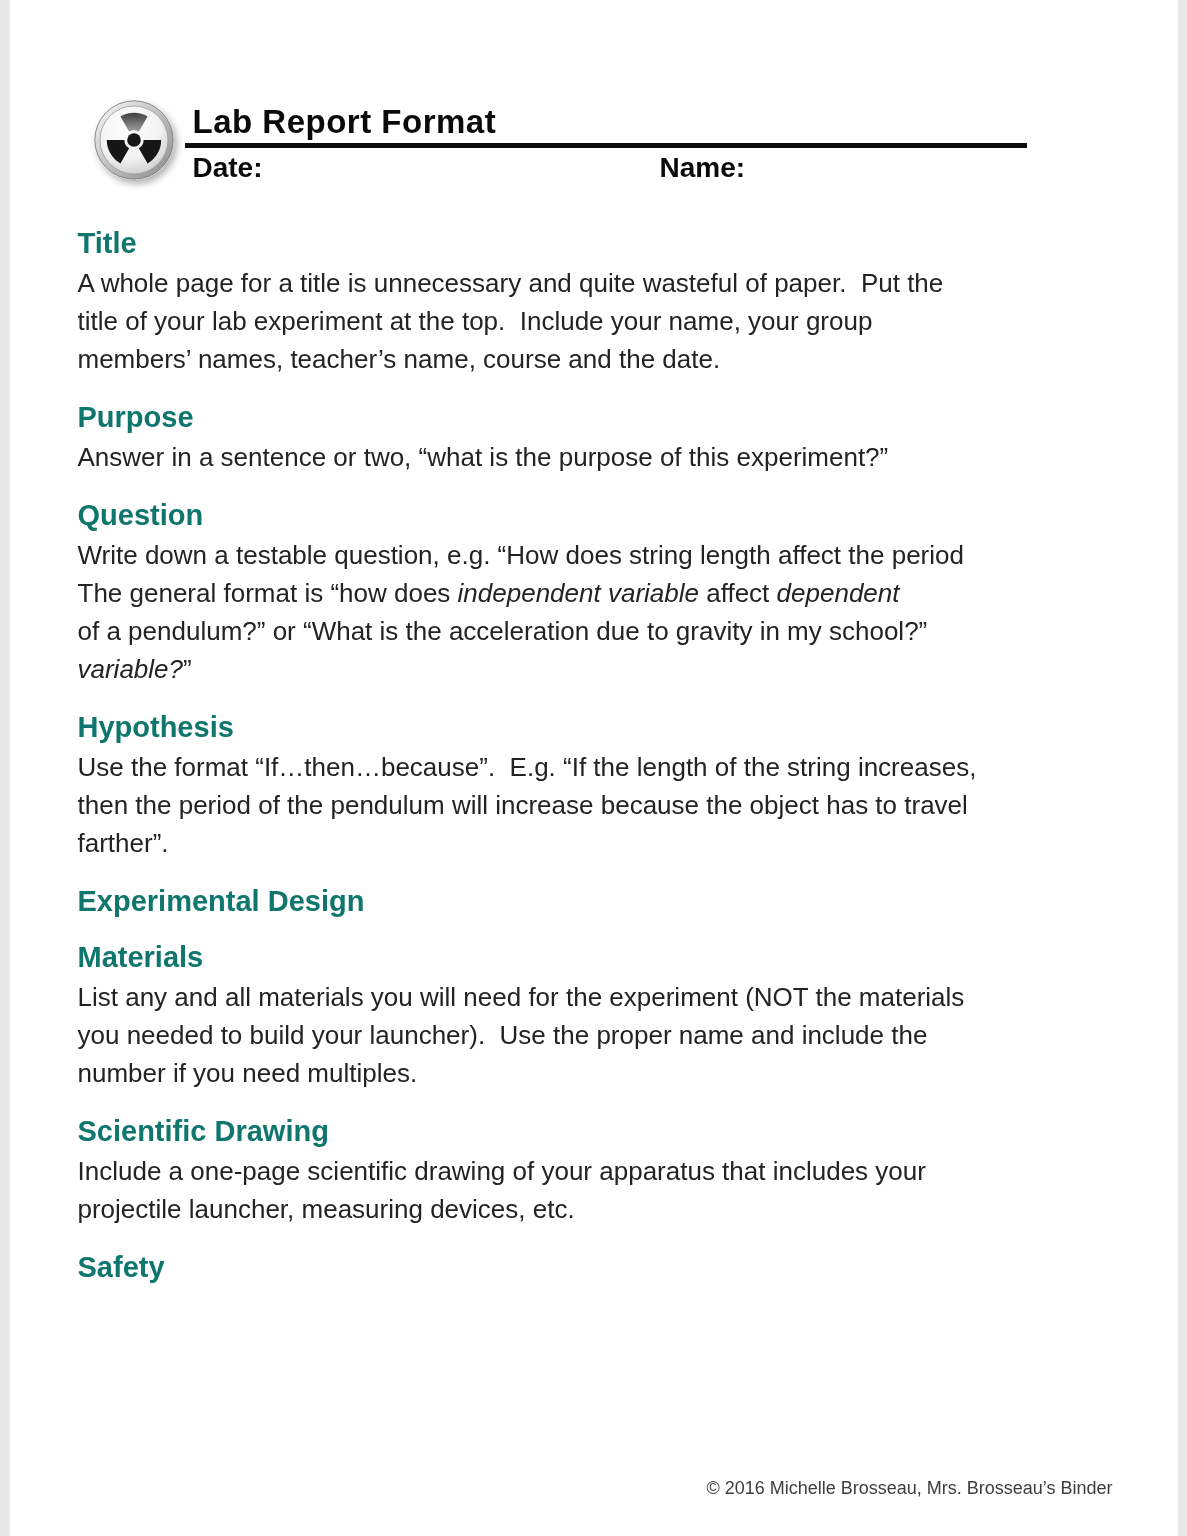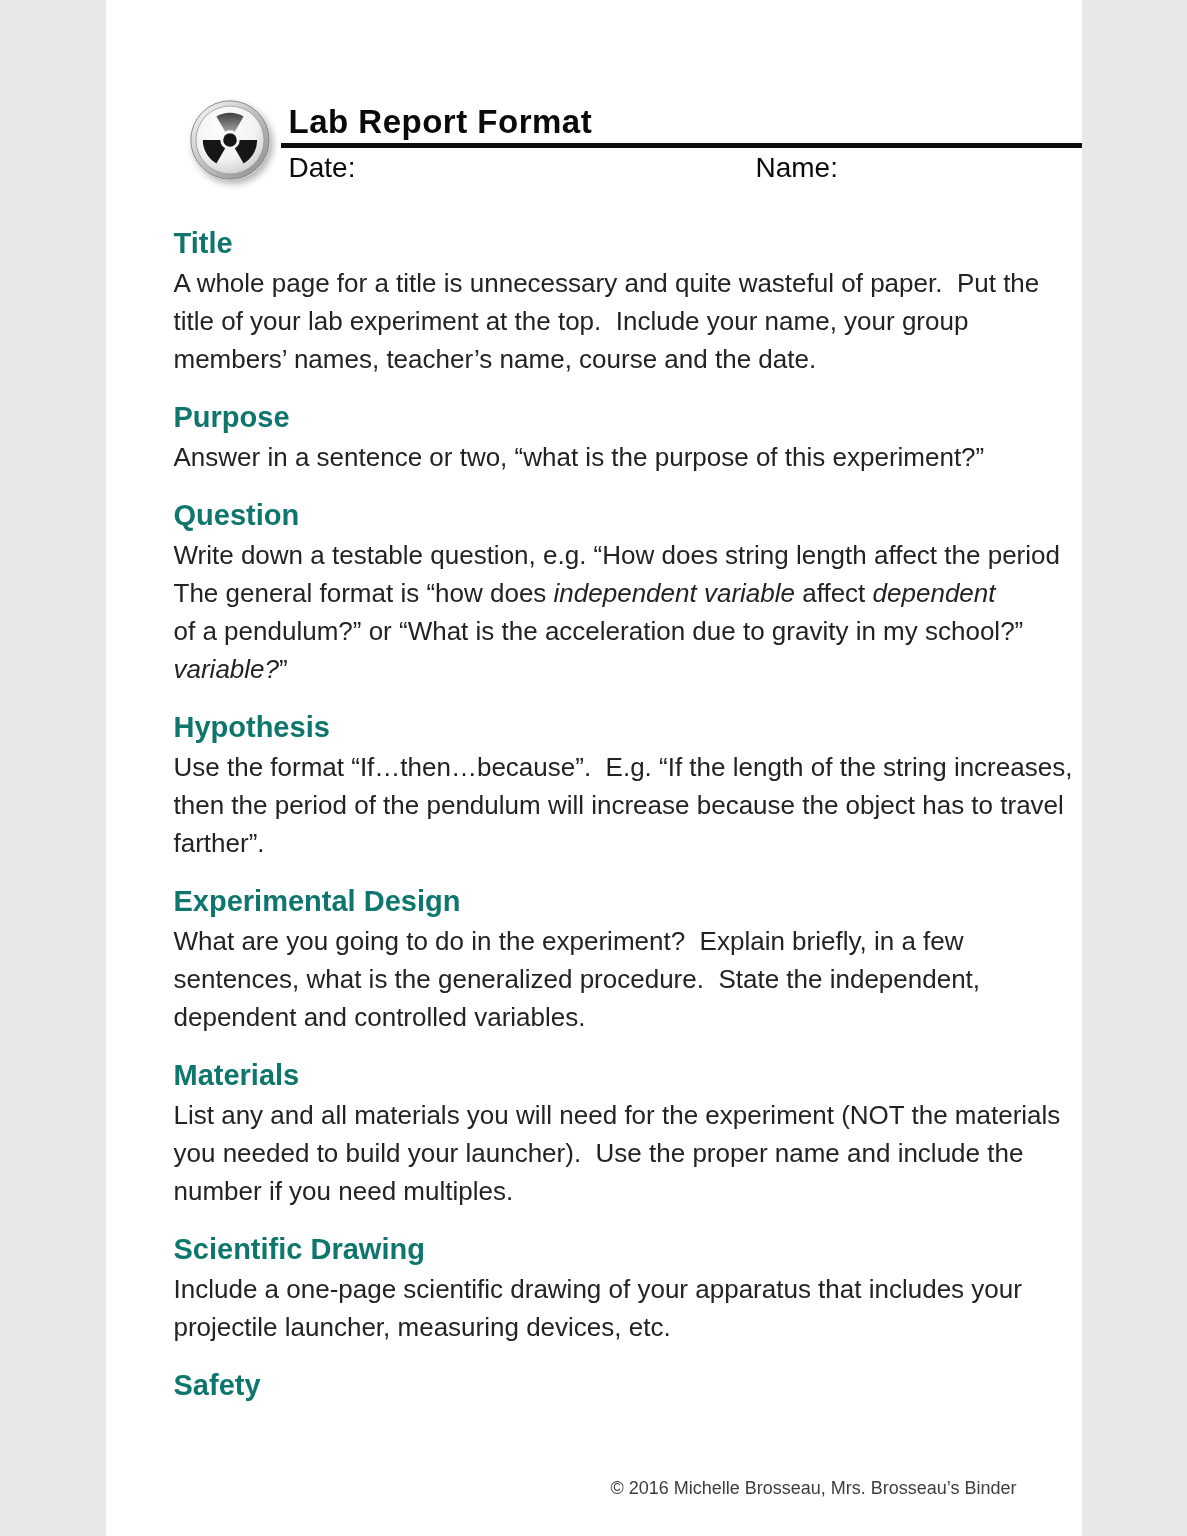--- a/index.html
+++ b/index.html
@@ -1,19 +1,19 @@
 <!DOCTYPE html>
 <html><head>
 <meta charset="utf-8">
 <style>
   * { margin: 0; padding: 0; box-sizing: border-box; }
   html, body { background: #e8e8e8; }
   .page {
     position: relative;
-    width: 976px;
+    width: 1168px;
     height: 1536px;
     background: #ffffff;
     margin: 0 auto;
     font-family: "Liberation Sans", sans-serif;
     color: #1f1f1f;
     overflow: hidden;
   }
 
   
   .icon-wrap {
@@ -36,21 +36,21 @@
   .title-rule {
     position: absolute;
     left: 175px; top: 143px;
     width: 842px; height: 5px;
     background: #0d0d0d;
   }
   .date-label, .name-label {
     position: absolute;
     top: 152px;
     font-size: 28px;
-    font-weight: 400;
+    font-weight: 700;
     color: #0a0a0a;
     white-space: pre;
   }
   .date-label { left: 183px; }
   .name-label { left: 650px; }
 
   
   .content {
     position: absolute;
     left: 68px; top: 226px;
@@ -152,25 +152,20 @@
       <h2>Hypothesis</h2>
       <div class="body">
         <span class="line">Use the format “If…then…because”.  E.g. “If the length of the string increases,</span>
         <span class="line">then the period of the pendulum will increase because the object has to travel</span>
         <span class="line">farther”.</span>
       </div>
     </section>
 
     <section class="sec">
       <h2>Experimental Design</h2>
-      <div class="body">
-        <span class="line">What are you going to do in the experiment?  Explain briefly, in a few</span>
-        <span class="line">sentences, what is the generalized procedure.  State the independent,</span>
-        <span class="line">dependent and controlled variables.</span>
-      </div>
     </section>
 
     <section class="sec">
       <h2>Materials</h2>
       <div class="body">
         <span class="line">List any and all materials you will need for the experiment (NOT the materials</span>
         <span class="line">you needed to build your launcher).  Use the proper name and include the</span>
         <span class="line">number if you need multiples.</span>
       </div>
     </section>

